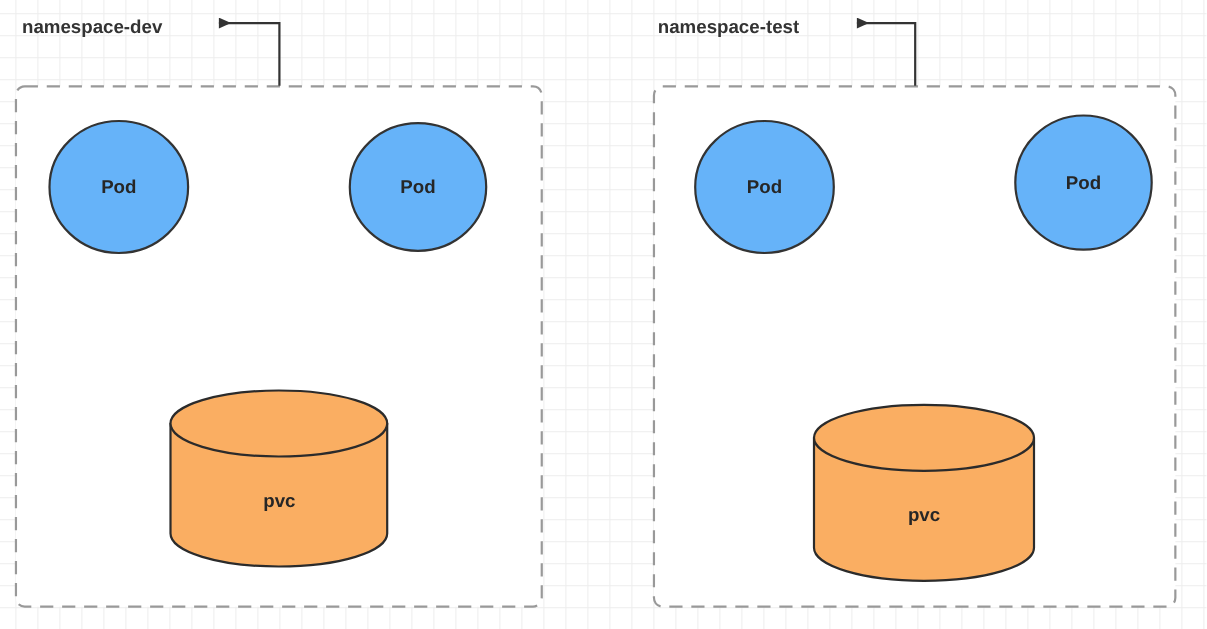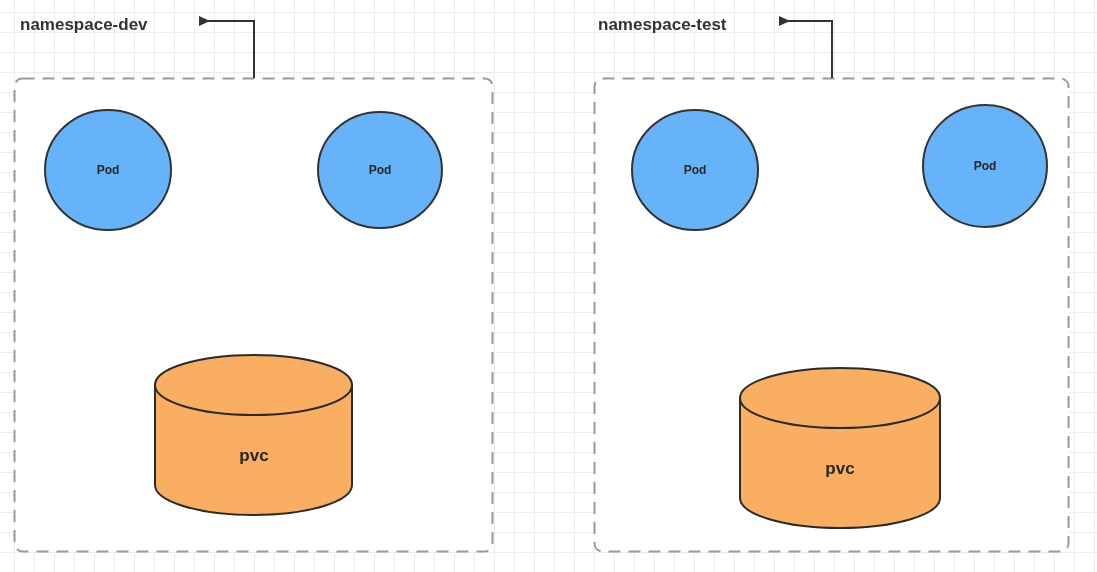--- a/index.html
+++ b/index.html
@@ -39,21 +39,21 @@
   .shape-label {
     position: absolute;
     font-family: "Liberation Sans", sans-serif;
     font-weight: bold;
     color: #262626;
     white-space: nowrap;
     line-height: 1;
     transform: translate(-50%, -50%);
     pointer-events: none;
   }
-  .pod-label { font-size: 12px; }
+  .pod-label { font-size: 17px; }
   .pvc-label { font-size: 17px; }
 </style>
 </head>
 <body>
 
 <div id="canvas" style="width: 1097px; height: 572px; background-color: rgb(255, 255, 255); background-image: linear-gradient(to right, rgb(237, 237, 237) 1px, transparent 1px), linear-gradient(rgb(237, 237, 237) 1px, transparent 1px); background-size: 20px 20px;">
 
   <svg id="diagram-svg" viewBox="0 0 1097 572" xmlns="http://www.w3.org/2000/svg">
     <defs>
       <marker id="arrowhead" markerWidth="12" markerHeight="10" refX="11" refY="5" orient="auto" markerUnits="userSpaceOnUse">

